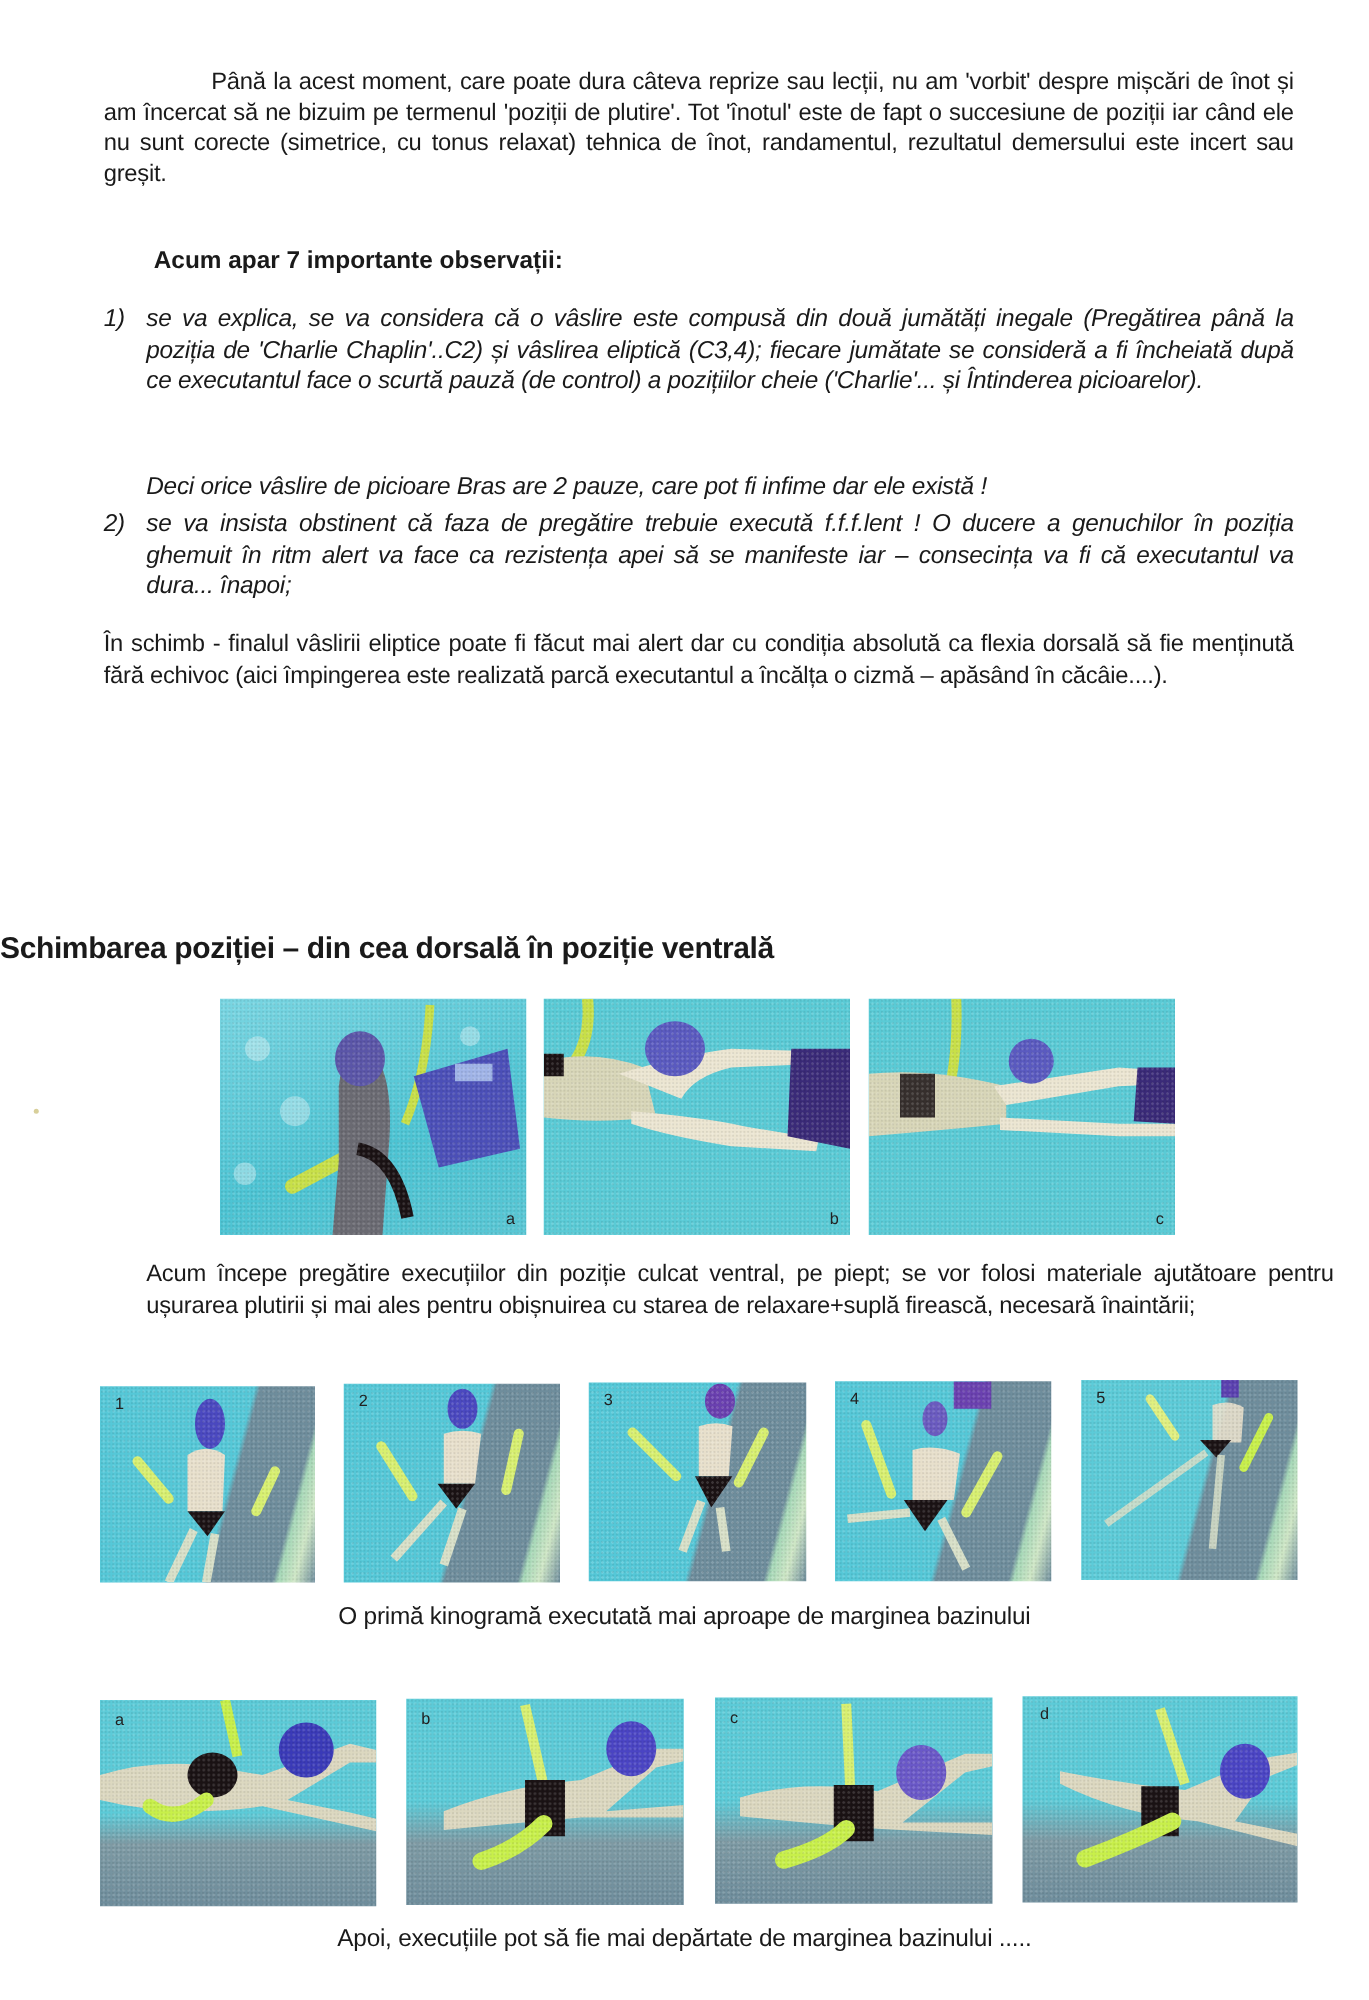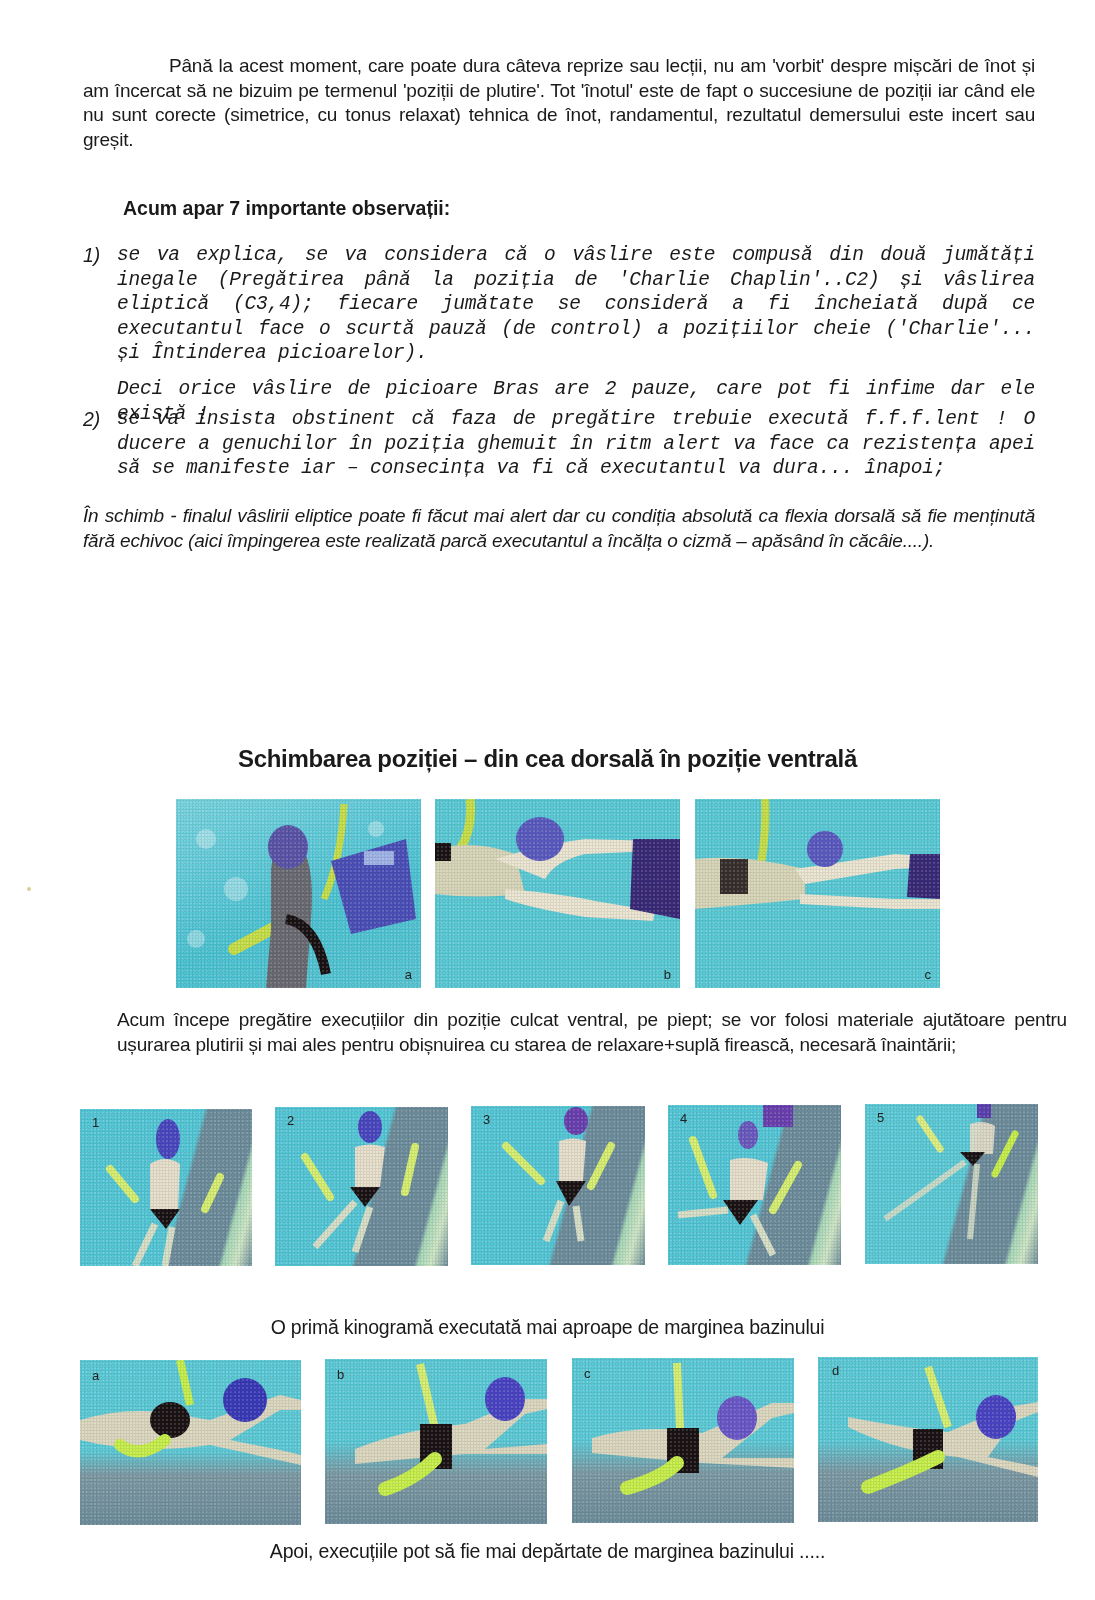--- a/index.html
+++ b/index.html
@@ -15,23 +15,23 @@
     .indent1 { text-indent: 86px; }
     .heading {
       position: absolute; left: 123px; font-size: 19.5px; font-weight: bold;
     }
     .list-item {
       position: absolute; left: 83px; width: 952px;
       font-size: 19.5px; line-height: 24.5px; font-style: italic; text-align: justify;
       letter-spacing: -0.2px;
     }
     .list-item .num { position: absolute; left: 0; top: 0; }
-    .list-item .body { padding-left: 34px; display: block; font-family: Liberation Mono, monospace; }
+    .list-item .body { padding-left: 34px; display: block; }
     .section-title {
-      position: absolute; left: 0; width: 1095px; top: 745px; text-align: center;
+      position: absolute; left: 0; width: 1095px; top: 745px; text-align: left;
       font-size: 24px; font-weight: bold; letter-spacing: -0.3px;
     }
     .photo {
       position: absolute; overflow: hidden;
       background: #5ccbd8;
     }
     .photo .label {
       position: absolute; font-size: 13px; color: #222; font-family: "Liberation Sans", sans-serif;
     }
     .caption {
@@ -62,21 +62,21 @@
 </div>
 <div class="list-item" style="top:361px;margin-top:16px;">
   <span class="body">Deci orice vâslire de picioare Bras are 2 pauze, care pot fi infime dar ele există !</span>
 </div>
 
 <div class="list-item" style="top:407px;">
   <span class="num">2)</span>
   <span class="body">se va insista obstinent că faza de pregătire trebuie executǎ f.f.f.lent ! O ducere a genuchilor în poziția ghemuit în ritm alert va face ca rezistența apei să se manifeste iar – consecința va fi că executantul va dura... înapoi;</span>
 </div>
 
-<div class="para" style="top:504px;font-style:italic;">În schimb - finalul vâslirii eliptice poate fi făcut mai alert dar cu condiția absolută ca flexia dorsală să fie menținută fără echivoc (aici împingerea este realizată parcă executantul a încălța o cizmă – apăsând în căcâie....).</div>
+<div class="para" style="top:504px;">În schimb - finalul vâslirii eliptice poate fi făcut mai alert dar cu condiția absolută ca flexia dorsală să fie menținută fără echivoc (aici împingerea este realizată parcă executantul a încălța o cizmă – apăsând în căcâie....).</div>
 
 <div class="section-title">Schimbarea poziției – din cea dorsală în poziție ventrală</div>
 
 <div class="photo" style="left:176px; top:799px; width:245px; height:189px; background:linear-gradient(160deg,#7ad6e2 0%,#4cc4d4 60%,#59c7d5 100%);">
   <svg width="245" height="189">
     <g fill="#ffffff" opacity="0.35">
         <circle cx="30" cy="40" r="10"></circle>
         <circle cx="60" cy="90" r="12"></circle>
         <circle cx="20" cy="140" r="9"></circle>
         <circle cx="200" cy="30" r="8"></circle>
@@ -182,21 +182,21 @@
     <path d="M150 30 L130 70" stroke="#c8f04a" stroke-width="7" stroke-linecap="round"></path>
     <rect x="112" y="0" width="14" height="14" fill="#5a40b0"></rect>
     <path d="M105 20 Q118 15 130 22 L128 50 L105 50 Z" fill="#e8e0cc" opacity="0.9"></path>
     <path d="M95 48 L120 48 L108 62 Z" fill="#1a1214"></path>
     <path d="M100 58 L20 115 M112 60 L105 135" stroke="#d8e0c8" stroke-width="6" opacity="0.85"></path>
   </svg>
   <div class="grain"></div>
   <span class="label" style="left:12px; top:6px;">5</span>
 </div>
 
-<div class="caption" style="top:1282px;margin-top:34px;">O primă kinogramă executată mai aproape de marginea bazinului</div>
+<div class="caption" style="top:1282px;">O primă kinogramă executată mai aproape de marginea bazinului</div>
 
 <div class="photo" style="left:80px; top:1360px; width:221px; height:165px; background:linear-gradient(180deg,#5ccbd8 0%,#5ccbd8 55%,#7d9aa4 70%,#6e8d9c 100%);">
   <svg width="221" height="165">
     <path d="M100 0 L110 45" stroke="#c8f04a" stroke-width="8"></path>
     <path d="M0 60 Q50 45 100 55 L130 60 L200 35 L221 40 L221 50 L200 50 L150 80 L200 90 L221 95 L221 105 L130 85 Q60 95 0 80 Z" fill="#dcd8c0"></path>
     <ellipse cx="90" cy="60" rx="20" ry="18" fill="#1a1214"></ellipse>
     <ellipse cx="165" cy="40" rx="22" ry="22" fill="#3a3ab8"></ellipse>
     <path d="M40 85 Q60 100 85 80" stroke="#c8f04a" stroke-width="12" stroke-linecap="round" fill="none"></path>
   </svg>
   <div class="grain"></div>

